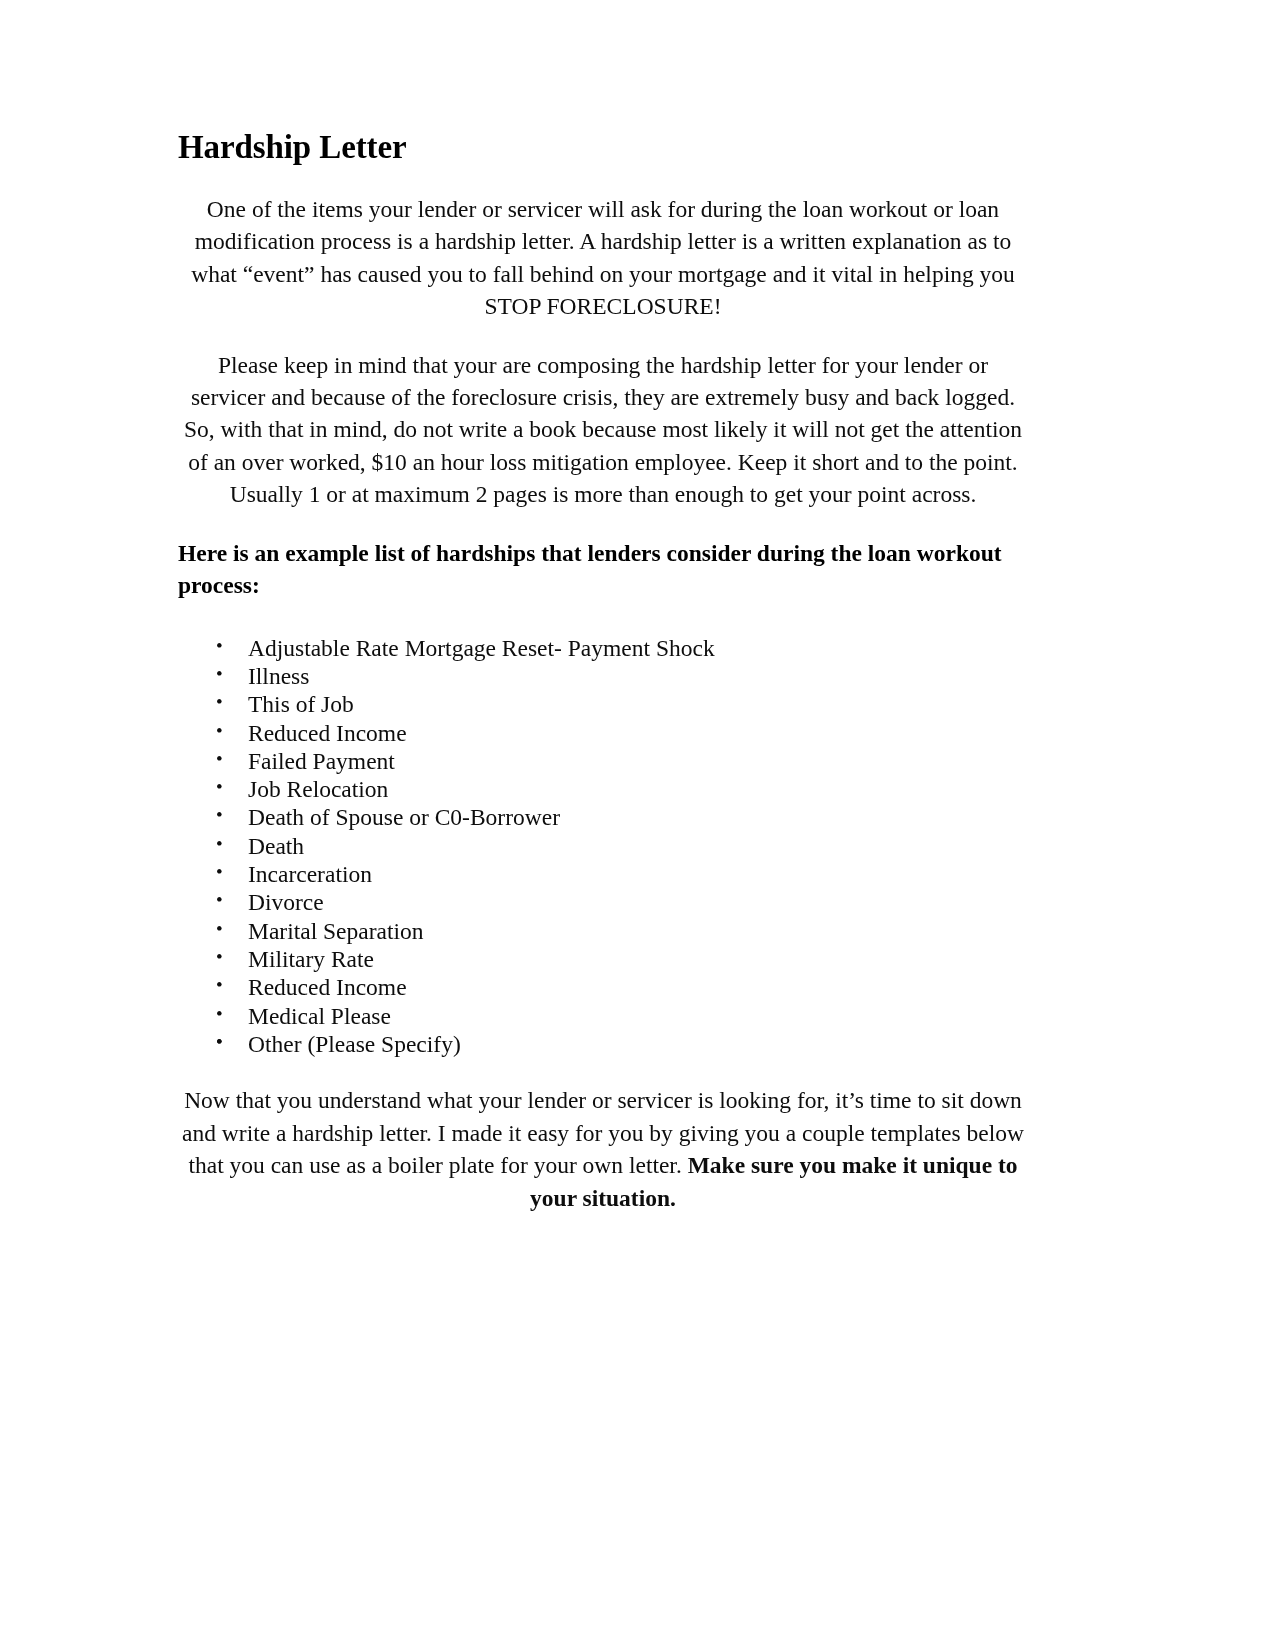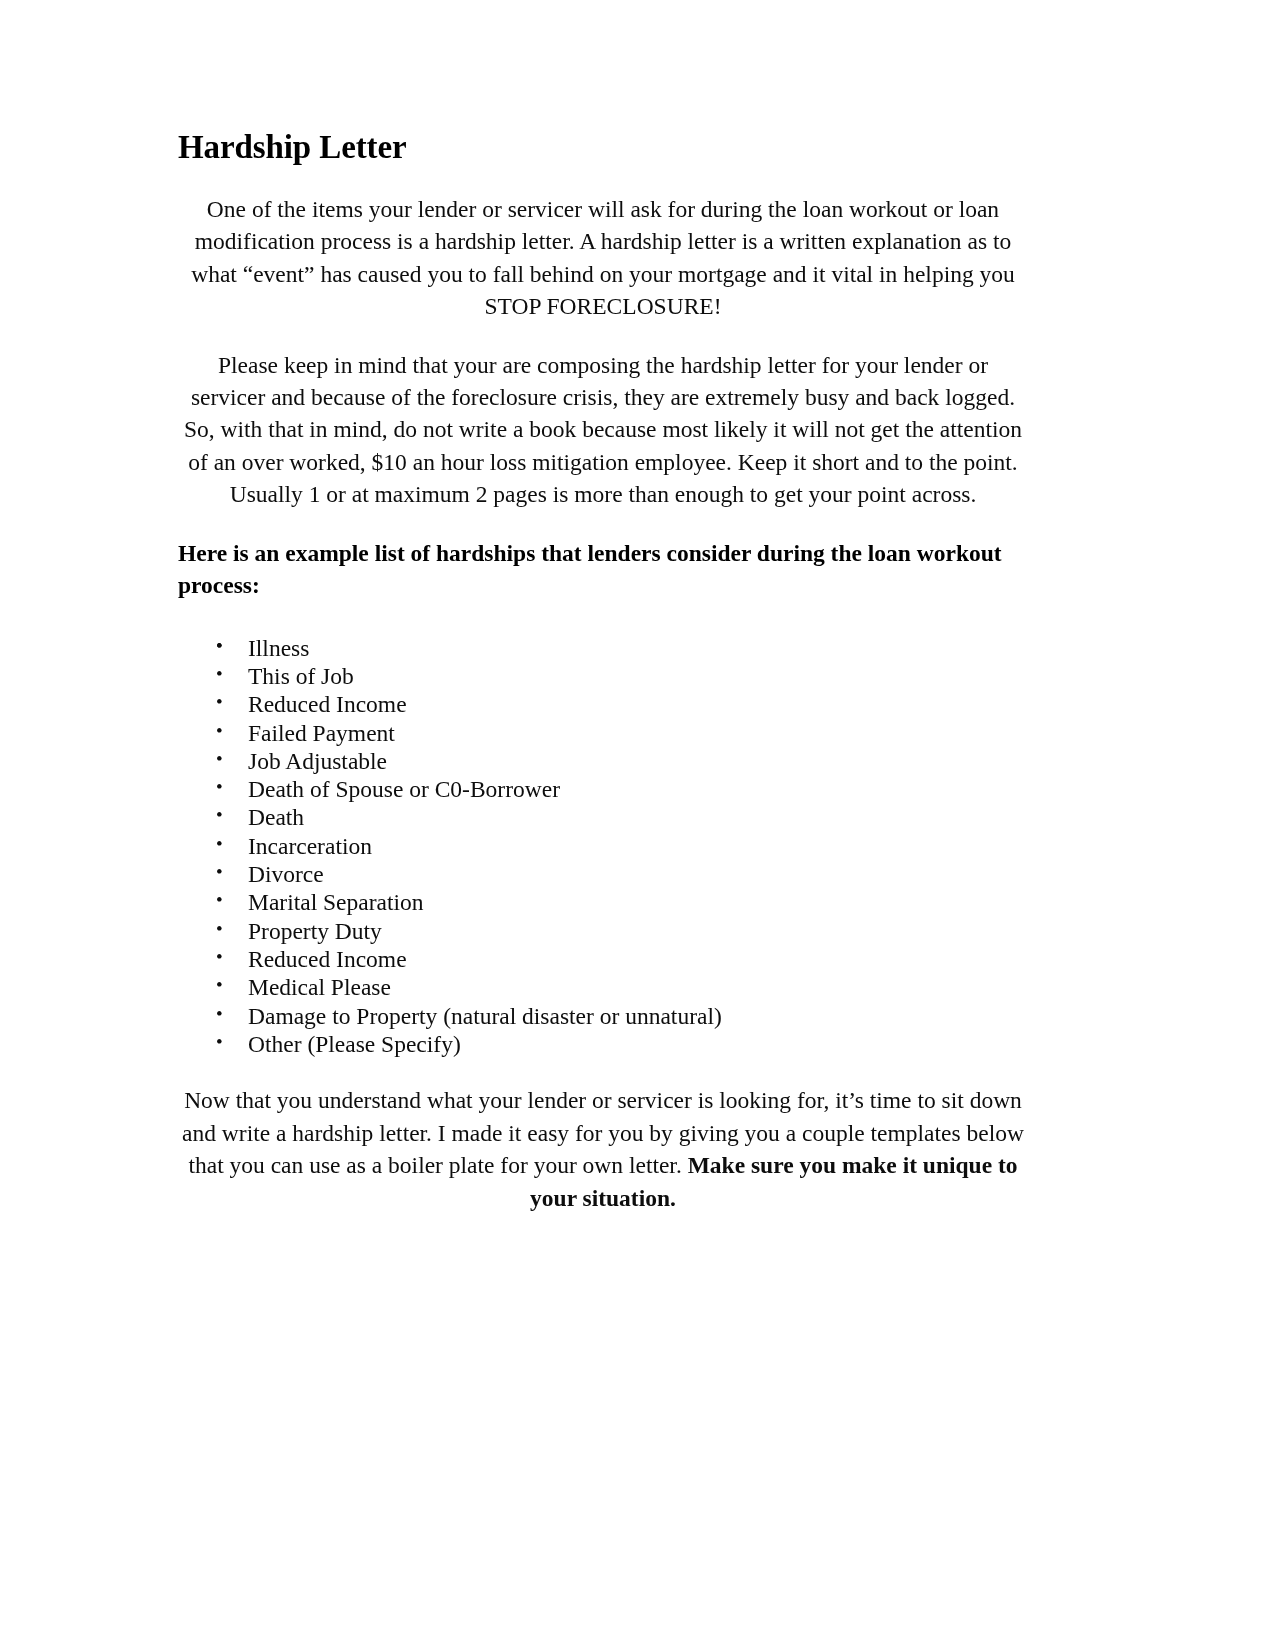--- a/index.html
+++ b/index.html
@@ -83,40 +83,41 @@
     <p class="body-text">One of the items your lender or servicer will ask for during the loan workout or loan modification process is a hardship letter. A hardship letter is a written explanation as to what “event” has caused you to fall behind on your mortgage and it vital in helping you STOP FORECLOSURE!</p>
 
 
     <p class="body-text">Please keep in mind that your are composing the hardship letter for your lender or servicer and because of the foreclosure crisis, they are extremely busy and back logged. So, with that in mind, do not write a book because most likely it will not get the attention of an over worked, $10 an hour loss mitigation employee. Keep it short and to the point. Usually 1 or at maximum 2 pages is more than enough to get your point across.</p>
 
     <p class="hardship-heading">Here is an example list of hardships that lenders consider during the loan workout process:</p>
 
     <ul class="hardship-list">
       <li>
         <span class="bullet-glyph">•</span>
+        <span>Adjustable Rate Mortgage Reset- Payment Shock</span>
       </li>
       <li>
         <span class="bullet-glyph">•</span>
         <span>Illness</span>
       </li>
       <li>
         <span class="bullet-glyph">•</span>
         <span>This of Job</span>
       </li>
       <li>
         <span class="bullet-glyph">•</span>
         <span>Reduced Income</span>
       </li>
       <li>
         <span class="bullet-glyph">•</span>
         <span>Failed Payment</span>
       </li>
       <li>
         <span class="bullet-glyph">•</span>
-        <span>Job Adjustable</span>
+        <span>Job Relocation</span>
       </li>
       <li>
         <span class="bullet-glyph">•</span>
         <span>Death of Spouse or C0-Borrower</span>
       </li>
       <li>
         <span class="bullet-glyph">•</span>
         <span>Death</span>
       </li>
       <li>
@@ -126,33 +127,32 @@
       <li>
         <span class="bullet-glyph">•</span>
         <span>Divorce</span>
       </li>
       <li>
         <span class="bullet-glyph">•</span>
         <span>Marital Separation</span>
       </li>
       <li>
         <span class="bullet-glyph">•</span>
-        <span>Property Duty</span>
+        <span>Military Rate</span>
       </li>
       <li>
         <span class="bullet-glyph">•</span>
         <span>Reduced Income</span>
       </li>
       <li>
         <span class="bullet-glyph">•</span>
         <span>Medical Please</span>
       </li>
       <li>
         <span class="bullet-glyph">•</span>
-        <span>Damage to Property (natural disaster or unnatural)</span>
       </li>
       <li>
         <span class="bullet-glyph">•</span>
         <span>Other (Please Specify)</span>
       </li>
     </ul>
 
     <p class="body-text">
       <span>Now that you understand what your lender or servicer is looking for, it’s time to sit down and write a hardship letter. I made it easy for you by giving you a couple templates below that you can use as a boiler plate for your own letter. </span><span class="bold-run">Make sure you make it unique to your situation.</span>
     </p>

